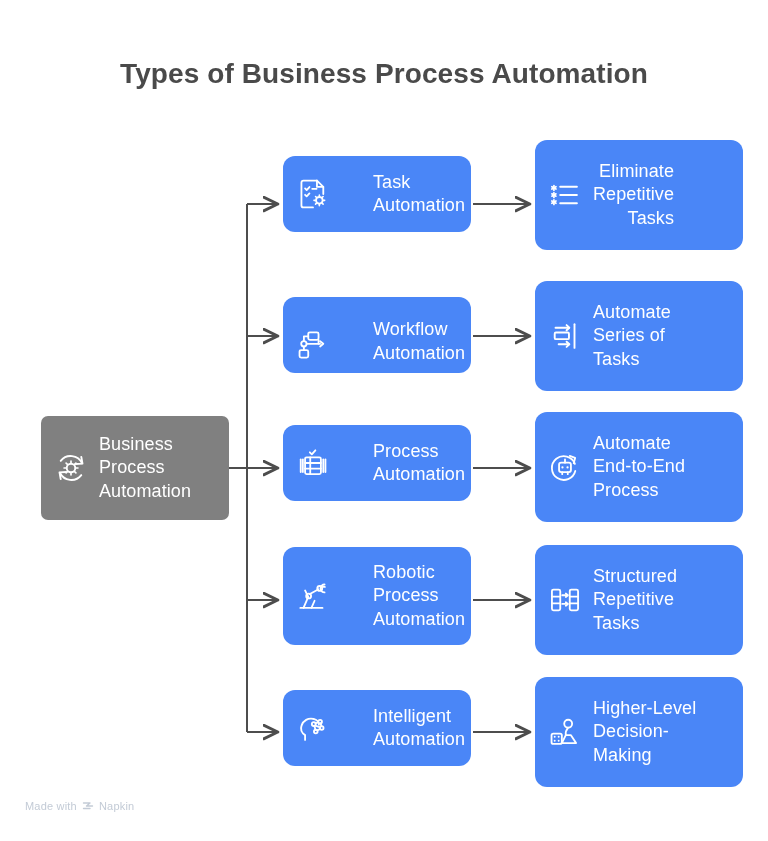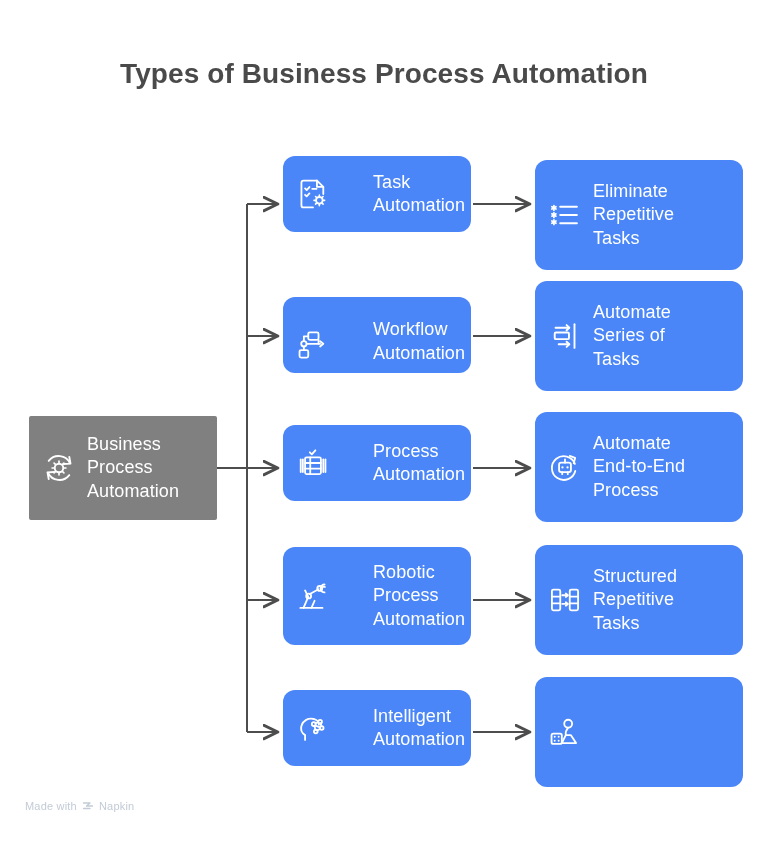--- a/index.html
+++ b/index.html
@@ -49,21 +49,22 @@
   .node {
     position: absolute;
     display: flex;
     align-items: center;
     box-sizing: border-box;
     border-radius: 12px;
     padding: 8px 12px 8px 10px;
   }
   .node.root {
     background: #808080;
-    border-radius: 2px;
+    border-radius: 7px;
+    margin-left: 12px;
   }
   .node.blue {
     background: #4a86f7;
   }
   .node .ico {
     flex: 0 0 auto;
     width: 40px;
     height: 40px;
     margin-right: 8px;
     display: flex;
@@ -91,21 +92,21 @@
   
   .n-right { left: 535px; width: 208px; height: 110px; }
 
   
   .row1 { top: 156px; }
   .row2 { top: 297px; align-items: flex-end; }
   .row3 { top: 425px; }
   .row4 { top: 547px; }
   .row5 { top: 690px; }
 
-  .r1r { top: 160px; }
+  .r1r { top: 140px; text-align: right; }
   .r2r { top: 281px; }
   .r3r { top: 412px; }
   .r4r { top: 545px; }
   .r5r { top: 677px; }
 
   .root-node {
     left: 29px;
     top: 416px;
     width: 188px;
     height: 104px;
@@ -368,20 +369,23 @@
         <circle cx="28" cy="13.5" r="5"></circle>
         <path d="M28,18.5 C25,22 24.5,25 25,28"></path>
         <path d="M25,28 L20,38 H38 L31.5,28 Z"></path>
         <rect x="7" y="26" width="13" height="13" rx="2.2"></rect>
         <circle cx="11" cy="30" r="1.2" fill="#ffffff" stroke="none"></circle>
         <circle cx="16" cy="35" r="1.2" fill="#ffffff" stroke="none"></circle>
         <circle cx="16" cy="30" r="1.2" fill="#ffffff" stroke="none"></circle>
         <circle cx="11" cy="35" r="1.2" fill="#ffffff" stroke="none"></circle>
       </svg>
     </span>
+    <span class="label">Higher-Level
+Decision-
+Making</span>
   </div>
 
   <div class="footer">
     <span>Made with</span>
     <span class="napkin-mark">
       <svg width="12" height="12" viewBox="0 0 12 12" fill="none" stroke="#c3cbd6" stroke-width="1.4" stroke-linecap="round" stroke-linejoin="round">
         <path d="M1.5,3 L8,3 L4.5,6 L10.5,6"></path>
         <path d="M1.5,8.5 L8,8.5"></path>
       </svg>
     </span>

